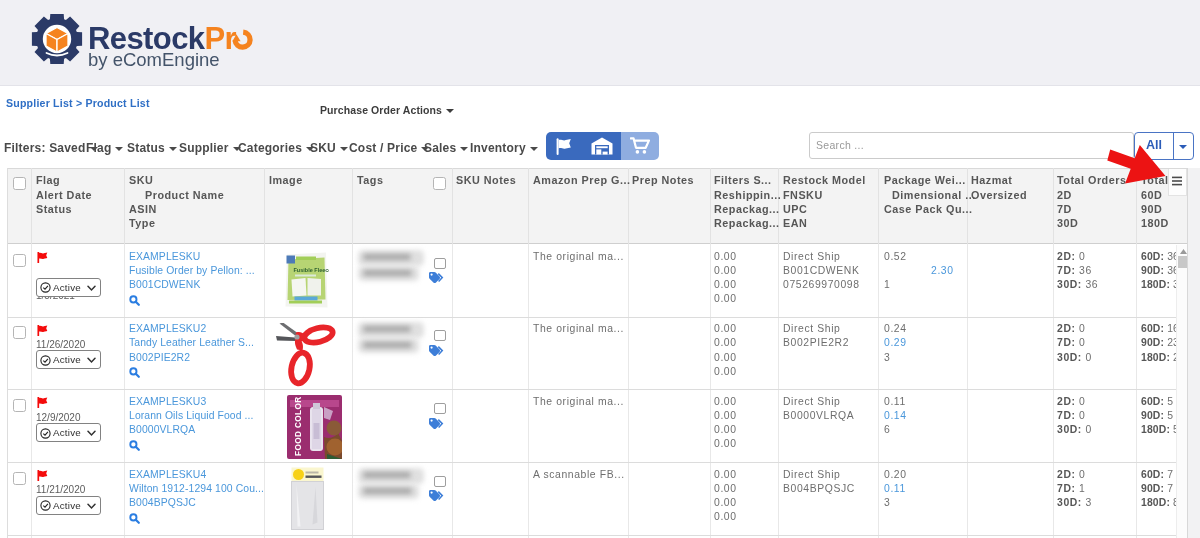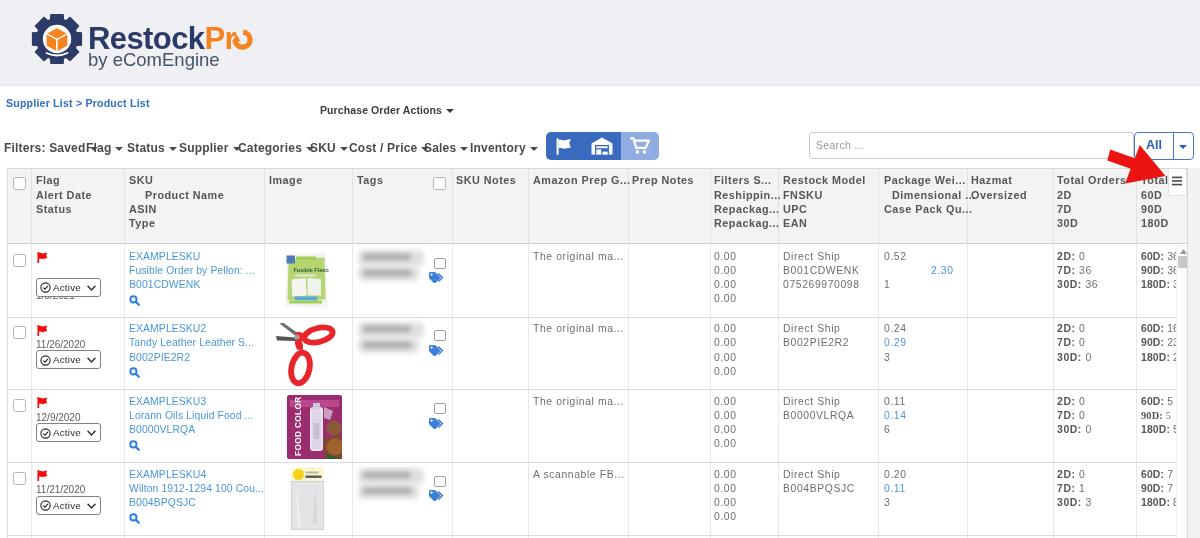--- a/index.html
+++ b/index.html
@@ -346,21 +346,21 @@
       <div class="txt ls" style="left:707px;top:193.3px;">0.00</div>
       <div class="txt ls" style="left:776px;top:151.0px;">Direct Ship</div>
       <div class="txt ls" style="left:776px;top:165.1px;">B0000VLRQA</div>
       <div class="txt ls" style="left:877px;top:151.0px;">0.11</div>
       <div class="txt ls bl" style="left:877px;top:165.1px;">0.14</div>
       <div class="txt ls" style="left:877px;top:179.2px;">6</div>
       <div class="txt ls" style="left:1050px;top:151.0px;"><span class="bold">2D:</span> 0</div>
       <div class="txt ls" style="left:1050px;top:165.1px;"><span class="bold">7D:</span> 0</div>
       <div class="txt ls" style="left:1050px;top:179.2px;"><span class="bold">30D:</span> 0</div>
       <div class="txt ls2" style="left:1134px;top:151.0px;"><span class="bold">60D:</span> 5</div>
-      <div class="txt ls2" style="left:1134px;top:165.1px;font-family:Liberation Serif, serif;"><span class="bold">90D:</span> 5</div>
+      <div class="txt ls2" style="left:1134px;top:165.1px;"><span class="bold">90D:</span> 5</div>
       <div class="txt ls2" style="left:1134px;top:179.2px;"><span class="bold">180D:</span> 5</div>
       <div class="rborder" style="top:290.8px;"></div>
       <div class="cb" style="left:6px;top:227.8px;"></div>
       <svg class="abs" style="left:29.5px;top:226.05px;" width="11" height="11" viewBox="0 0 11 11">
         <path d="M1.3 0.7 L1.3 10.6" stroke="#f40b0b" stroke-width="1.7" stroke-linecap="round"></path>
         <path d="M2 1 C3.6 0.3 5 1.9 6.8 1.2 L10.3 0.5 L9.2 3.3 L10.3 6.1 L6.8 6.8 C5 7.5 3.6 5.9 2 6.6 Z" fill="#f40b0b"></path>
       </svg>
       <div class="txt" style="left:29px;top:239.2px;color:#5c5c5c;font-size:10px;">11/21/2020</div>
       <div class="sel" style="left:29px;top:251.75px;">
         <svg class="abs" style="left:3px;top:3.5px;" width="11" height="11" viewBox="0 0 11 11">

